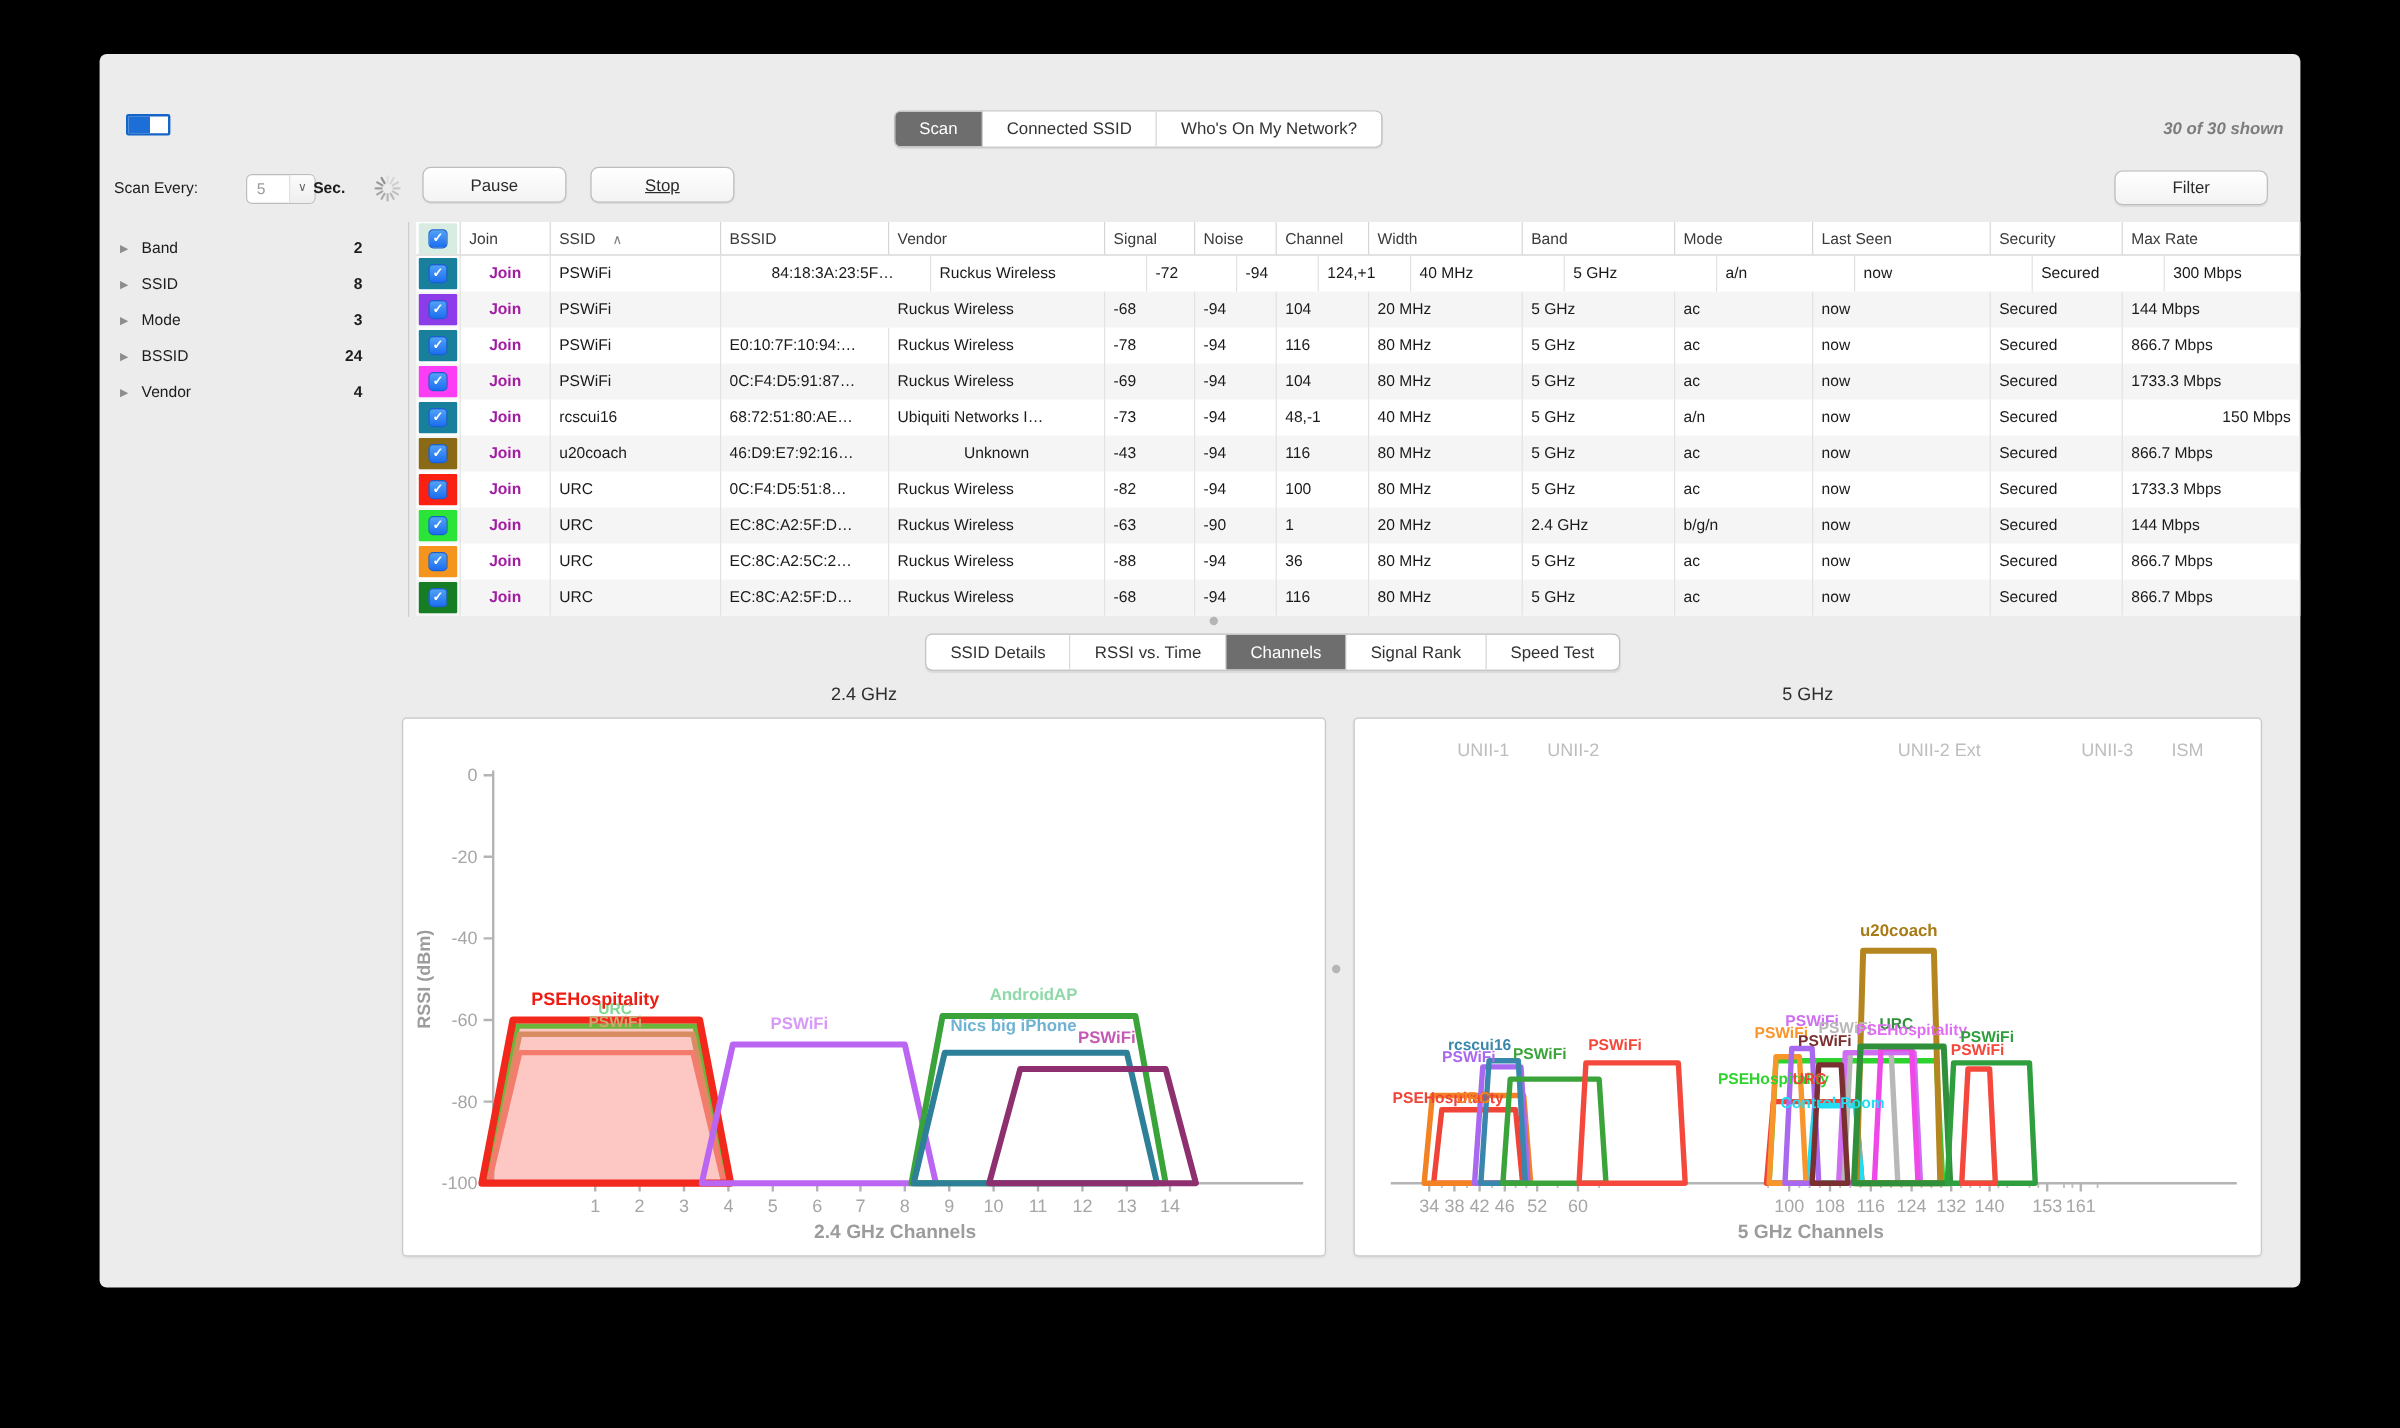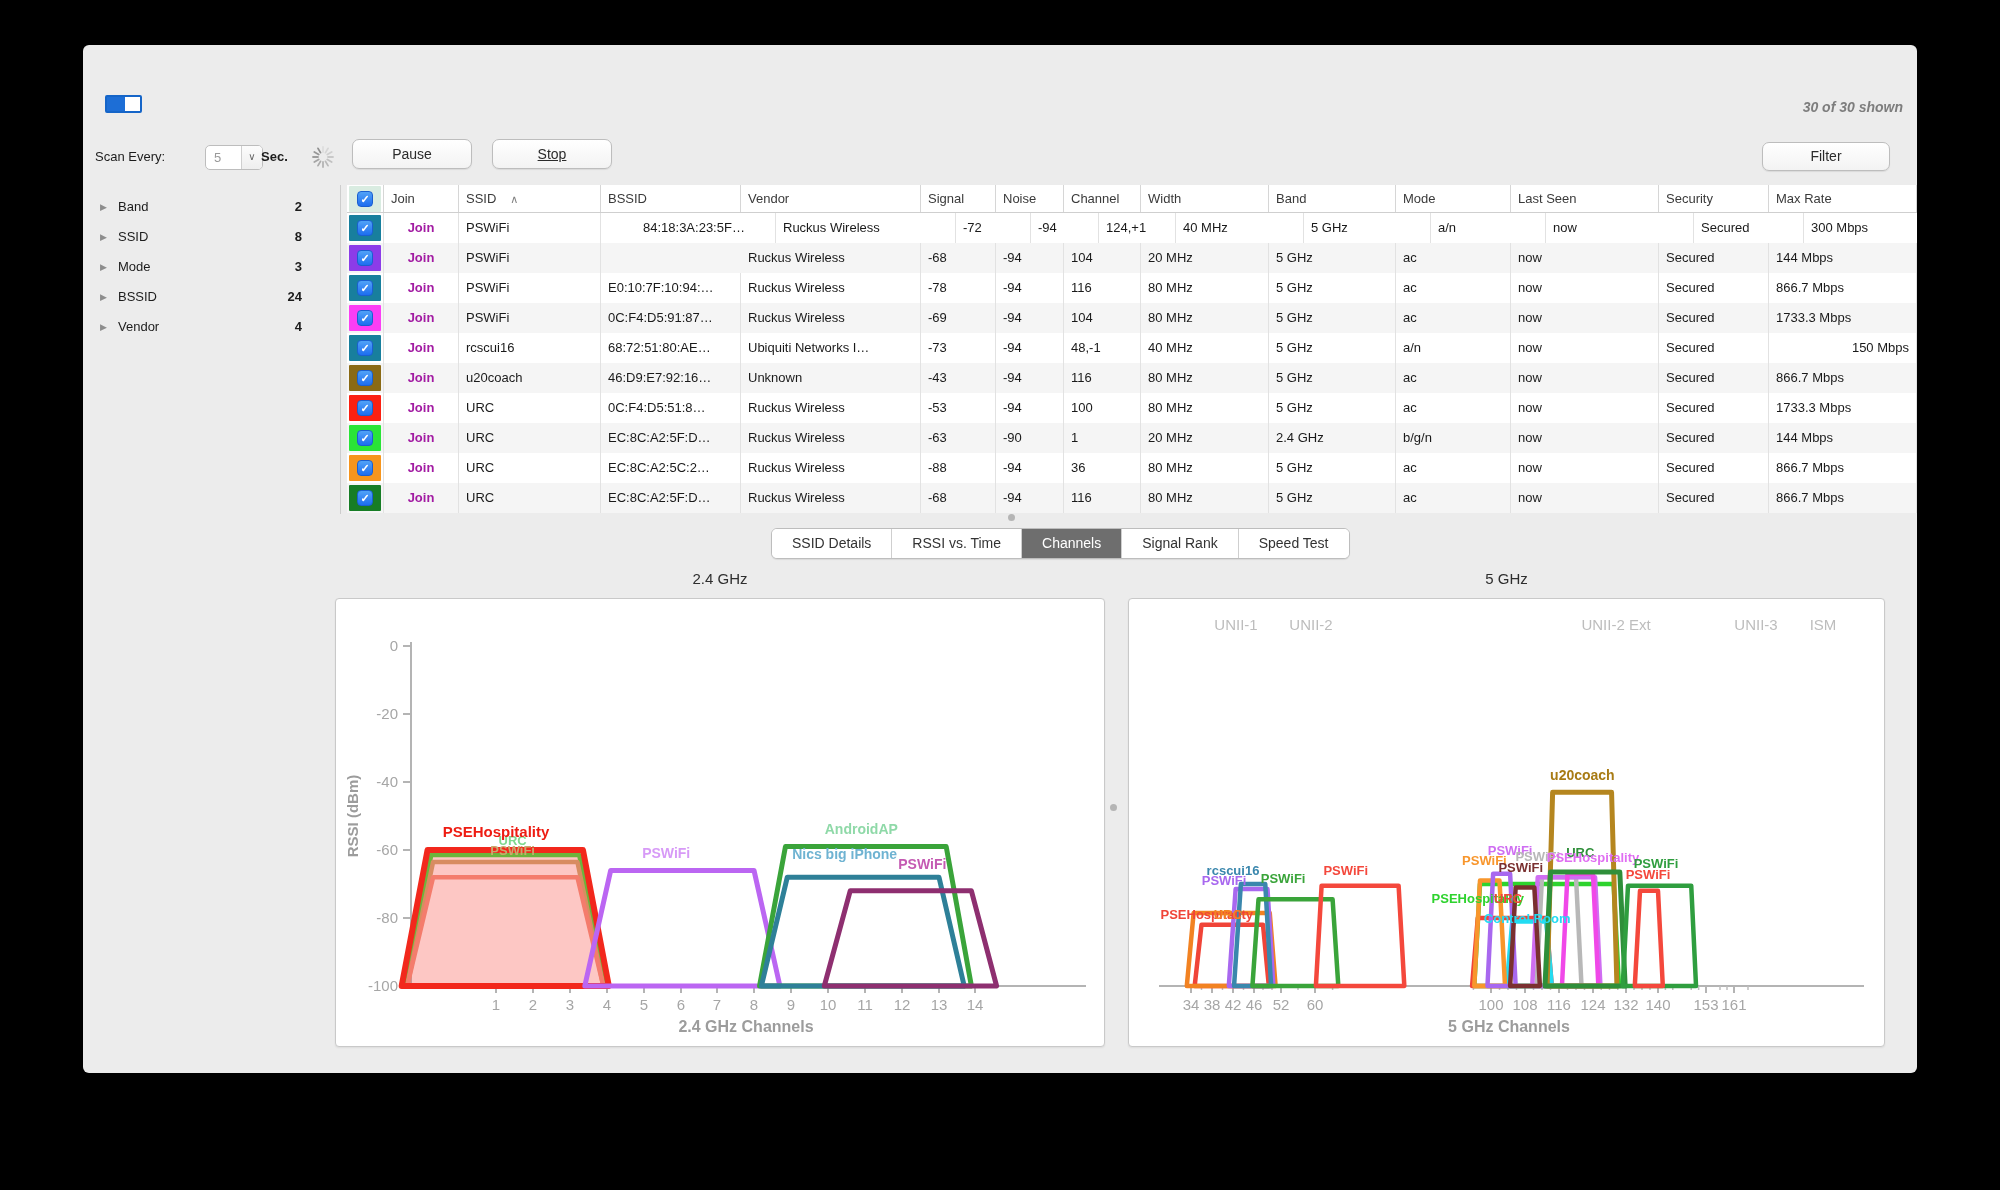--- a/index.html
+++ b/index.html
@@ -51,20 +51,25 @@
 </head>
 <body>
 
 <div class="window">
 
 
   <div class="toggle">
     <div class="knob"></div>
   </div>
 
+  <div id="top-tabs" class="segbar">
+      <div class="seg sel">Scan</div>
+      <div class="seg">Connected SSID</div>
+      <div class="seg">Who's On My Network?</div>
+    </div>
 
   <div class="shown">30 of 30 shown</div>
 
   <span class="lbl" style="left:12px; top:104px;">Scan Every:</span>
   <div class="combo">
     <span class="val">5</span>
     <span class="arrow">∨</span>
   </div>
   <span class="lbl" style="left:178px; top:104px;font-weight:bold;">Sec.</span>
   <svg class="spinner" id="spinner" width="24" height="24" viewBox="0 0 24 24">
@@ -238,42 +243,42 @@
       </div>
       <div class="trow alt">
         <div class="tcell ck-cell" style="width: 37px;">
           <span class="swatch" style="background: rgb(138, 106, 21);">
             <span class="cb">✓</span>
           </span>
         </div>
         <div class="tcell" style="width: 75px; text-align: center;"><span class="join">Join</span></div>
         <div class="tcell" style="width: 142px;">u20coach</div>
         <div class="tcell" style="width: 140px;">46:D9:E7:92:16…</div>
-        <div class="tcell" style="width: 180px;">Unknown</div>
+        <div class="tcell" style="width: 180px; text-align: center;">Unknown</div>
         <div class="tcell" style="width: 75px;">-43</div>
         <div class="tcell" style="width: 68px;">-94</div>
         <div class="tcell" style="width: 77px;">116</div>
         <div class="tcell" style="width: 128px;">80 MHz</div>
         <div class="tcell" style="width: 127px;">5 GHz</div>
         <div class="tcell" style="width: 115px;">ac</div>
         <div class="tcell" style="width: 148px;">now</div>
         <div class="tcell" style="width: 110px;">Secured</div>
         <div class="tcell" style="width: 148px;">866.7 Mbps</div>
       </div>
       <div class="trow">
         <div class="tcell ck-cell" style="width: 37px;">
           <span class="swatch" style="background: rgb(251, 32, 17);">
             <span class="cb">✓</span>
           </span>
         </div>
         <div class="tcell" style="width: 75px; text-align: center;"><span class="join">Join</span></div>
         <div class="tcell" style="width: 142px;">URC</div>
         <div class="tcell" style="width: 140px;">0C:F4:D5:51:8…</div>
         <div class="tcell" style="width: 180px;">Ruckus Wireless</div>
-        <div class="tcell" style="width: 75px;">-53</div>
+        <div class="tcell" style="width: 75px;">-82</div>
         <div class="tcell" style="width: 68px;">-94</div>
         <div class="tcell" style="width: 77px;">100</div>
         <div class="tcell" style="width: 128px;">80 MHz</div>
         <div class="tcell" style="width: 127px;">5 GHz</div>
         <div class="tcell" style="width: 115px;">ac</div>
         <div class="tcell" style="width: 148px;">now</div>
         <div class="tcell" style="width: 110px;">Secured</div>
         <div class="tcell" style="width: 148px;">1733.3 Mbps</div>
       </div>
       <div class="trow alt">

